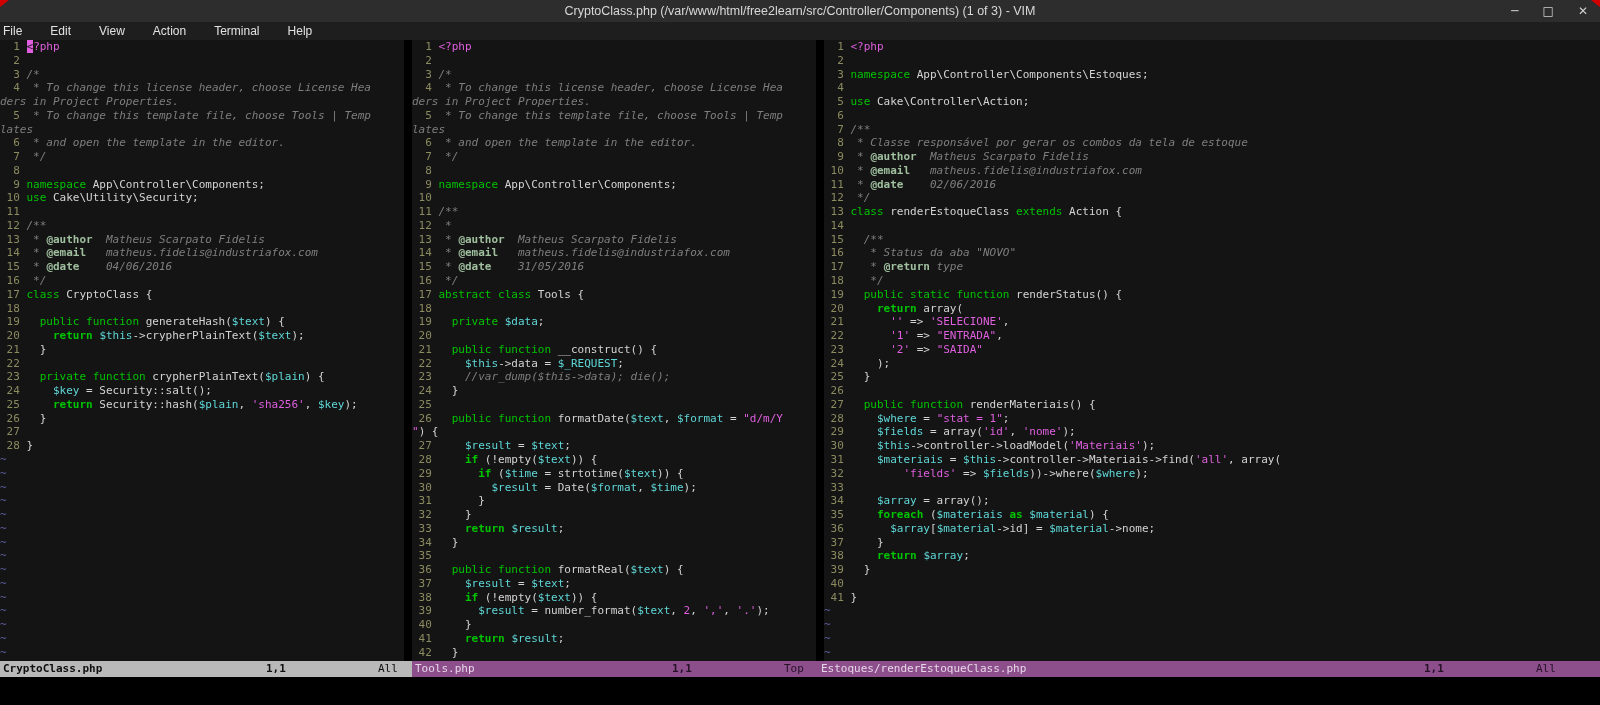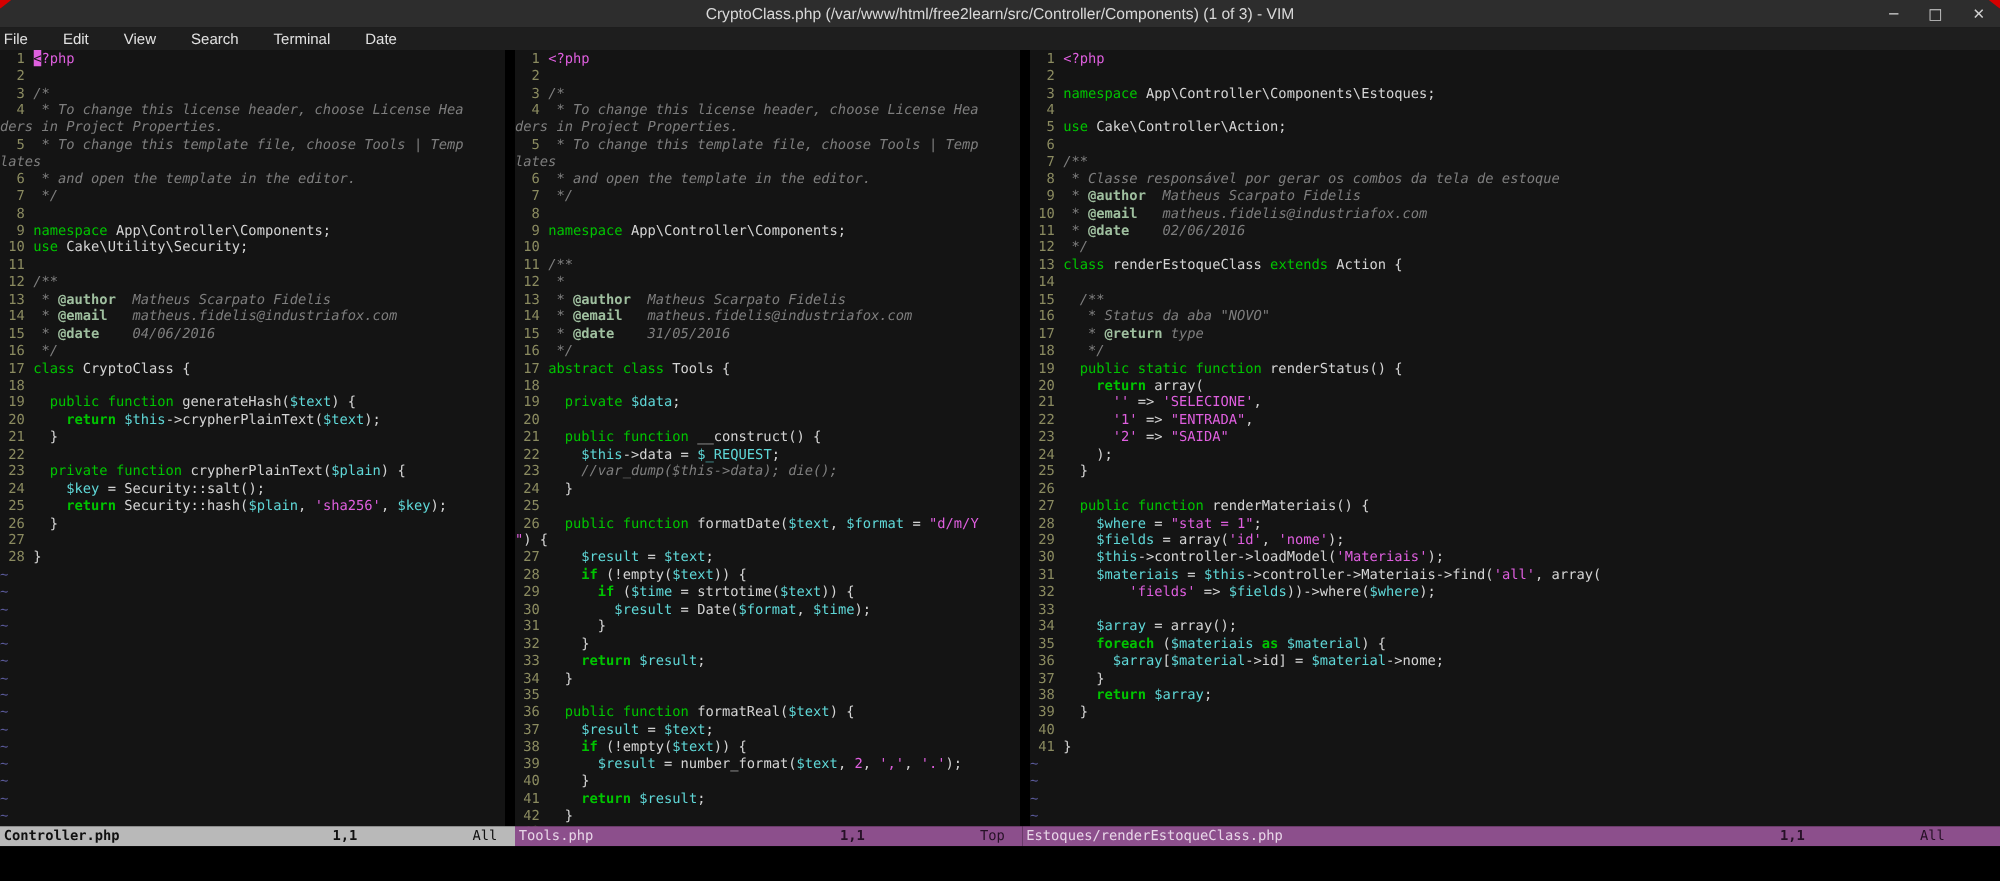--- a/index.html
+++ b/index.html
@@ -74,36 +74,36 @@
         <span class="win-button">□</span>
         <span class="win-button">✕</span>
       </div>
     <div class="corner corner-r"></div>
   </div>
 
   <div class="menubar">
       <span class="menu-item">File</span>
       <span class="menu-item">Edit</span>
       <span class="menu-item">View</span>
-      <span class="menu-item">Search</span>
+      <span class="menu-item">Action</span>
       <span class="menu-item">Terminal</span>
-      <span class="menu-item">Date</span>
+      <span class="menu-item">Help</span>
     </div>
 
   <div class="editor">
     <div class="pane"><div class="row"><span class="ln">  1 </span><span class="t-cur">&lt;</span><span class="t-tag">?php</span></div><div class="row"><span class="ln">  2 </span></div><div class="row"><span class="ln">  3 </span><span class="t-com">/*</span></div><div class="row"><span class="ln">  4 </span><span class="t-com"> * To change this license header, choose License Hea</span></div><div class="row"><span class="t-com">ders in Project Properties.</span></div><div class="row"><span class="ln">  5 </span><span class="t-com"> * To change this template file, choose Tools | Temp</span></div><div class="row"><span class="t-com">lates</span></div><div class="row"><span class="ln">  6 </span><span class="t-com"> * and open the template in the editor.</span></div><div class="row"><span class="ln">  7 </span><span class="t-com"> */</span></div><div class="row"><span class="ln">  8 </span></div><div class="row"><span class="ln">  9 </span><span class="t-kw">namespace</span><span class="t-txt"> App\Controller\Components;</span></div><div class="row"><span class="ln"> 10 </span><span class="t-kw">use</span><span class="t-txt"> Cake\Utility\Security;</span></div><div class="row"><span class="ln"> 11 </span></div><div class="row"><span class="ln"> 12 </span><span class="t-com">/**</span></div><div class="row"><span class="ln"> 13 </span><span class="t-com"> * </span><span class="t-doc">@author</span><span class="t-com">  Matheus Scarpato Fidelis</span></div><div class="row"><span class="ln"> 14 </span><span class="t-com"> * </span><span class="t-doc">@email</span><span class="t-com">   matheus.fidelis@industriafox.com</span></div><div class="row"><span class="ln"> 15 </span><span class="t-com"> * </span><span class="t-doc">@date</span><span class="t-com">    04/06/2016</span></div><div class="row"><span class="ln"> 16 </span><span class="t-com"> */</span></div><div class="row"><span class="ln"> 17 </span><span class="t-kw">class</span><span class="t-txt"> CryptoClass {</span></div><div class="row"><span class="ln"> 18 </span></div><div class="row"><span class="ln"> 19 </span><span class="t-txt">  </span><span class="t-kw">public function</span><span class="t-txt"> generateHash(</span><span class="t-var">$text</span><span class="t-txt">) {</span></div><div class="row"><span class="ln"> 20 </span><span class="t-txt">    </span><span class="t-kwb">return</span><span class="t-txt"> </span><span class="t-var">$this</span><span class="t-txt">-&gt;crypherPlainText(</span><span class="t-var">$text</span><span class="t-txt">);</span></div><div class="row"><span class="ln"> 21 </span><span class="t-txt">  }</span></div><div class="row"><span class="ln"> 22 </span></div><div class="row"><span class="ln"> 23 </span><span class="t-txt">  </span><span class="t-kw">private function</span><span class="t-txt"> crypherPlainText(</span><span class="t-var">$plain</span><span class="t-txt">) {</span></div><div class="row"><span class="ln"> 24 </span><span class="t-txt">    </span><span class="t-var">$key</span><span class="t-txt"> = Security::salt();</span></div><div class="row"><span class="ln"> 25 </span><span class="t-txt">    </span><span class="t-kwb">return</span><span class="t-txt"> Security::hash(</span><span class="t-var">$plain</span><span class="t-txt">, </span><span class="t-str">'sha256'</span><span class="t-txt">, </span><span class="t-var">$key</span><span class="t-txt">);</span></div><div class="row"><span class="ln"> 26 </span><span class="t-txt">  }</span></div><div class="row"><span class="ln"> 27 </span></div><div class="row"><span class="ln"> 28 </span><span class="t-txt">}</span></div><div class="row"><span class="t-tilde">~</span></div><div class="row"><span class="t-tilde">~</span></div><div class="row"><span class="t-tilde">~</span></div><div class="row"><span class="t-tilde">~</span></div><div class="row"><span class="t-tilde">~</span></div><div class="row"><span class="t-tilde">~</span></div><div class="row"><span class="t-tilde">~</span></div><div class="row"><span class="t-tilde">~</span></div><div class="row"><span class="t-tilde">~</span></div><div class="row"><span class="t-tilde">~</span></div><div class="row"><span class="t-tilde">~</span></div><div class="row"><span class="t-tilde">~</span></div><div class="row"><span class="t-tilde">~</span></div><div class="row"><span class="t-tilde">~</span></div><div class="row"><span class="t-tilde">~</span></div></div>
     <div class="vsep"></div>
     <div class="pane"><div class="row"><span class="ln">  1 </span><span class="t-tag">&lt;?php</span></div><div class="row"><span class="ln">  2 </span></div><div class="row"><span class="ln">  3 </span><span class="t-com">/*</span></div><div class="row"><span class="ln">  4 </span><span class="t-com"> * To change this license header, choose License Hea</span></div><div class="row"><span class="t-com">ders in Project Properties.</span></div><div class="row"><span class="ln">  5 </span><span class="t-com"> * To change this template file, choose Tools | Temp</span></div><div class="row"><span class="t-com">lates</span></div><div class="row"><span class="ln">  6 </span><span class="t-com"> * and open the template in the editor.</span></div><div class="row"><span class="ln">  7 </span><span class="t-com"> */</span></div><div class="row"><span class="ln">  8 </span></div><div class="row"><span class="ln">  9 </span><span class="t-kw">namespace</span><span class="t-txt"> App\Controller\Components;</span></div><div class="row"><span class="ln"> 10 </span></div><div class="row"><span class="ln"> 11 </span><span class="t-com">/**</span></div><div class="row"><span class="ln"> 12 </span><span class="t-com"> *</span></div><div class="row"><span class="ln"> 13 </span><span class="t-com"> * </span><span class="t-doc">@author</span><span class="t-com">  Matheus Scarpato Fidelis</span></div><div class="row"><span class="ln"> 14 </span><span class="t-com"> * </span><span class="t-doc">@email</span><span class="t-com">   matheus.fidelis@industriafox.com</span></div><div class="row"><span class="ln"> 15 </span><span class="t-com"> * </span><span class="t-doc">@date</span><span class="t-com">    31/05/2016</span></div><div class="row"><span class="ln"> 16 </span><span class="t-com"> */</span></div><div class="row"><span class="ln"> 17 </span><span class="t-kw">abstract class</span><span class="t-txt"> Tools {</span></div><div class="row"><span class="ln"> 18 </span></div><div class="row"><span class="ln"> 19 </span><span class="t-txt">  </span><span class="t-kw">private</span><span class="t-txt"> </span><span class="t-var">$data</span><span class="t-txt">;</span></div><div class="row"><span class="ln"> 20 </span></div><div class="row"><span class="ln"> 21 </span><span class="t-txt">  </span><span class="t-kw">public function</span><span class="t-txt"> __construct() {</span></div><div class="row"><span class="ln"> 22 </span><span class="t-txt">    </span><span class="t-var">$this</span><span class="t-txt">-&gt;data = </span><span class="t-var">$_REQUEST</span><span class="t-txt">;</span></div><div class="row"><span class="ln"> 23 </span><span class="t-txt">    </span><span class="t-com">//var_dump($this-&gt;data); die();</span></div><div class="row"><span class="ln"> 24 </span><span class="t-txt">  }</span></div><div class="row"><span class="ln"> 25 </span></div><div class="row"><span class="ln"> 26 </span><span class="t-txt">  </span><span class="t-kw">public function</span><span class="t-txt"> formatDate(</span><span class="t-var">$text</span><span class="t-txt">, </span><span class="t-var">$format</span><span class="t-txt"> = </span><span class="t-str">"d/m/Y</span></div><div class="row"><span class="t-str">"</span><span class="t-txt">) {</span></div><div class="row"><span class="ln"> 27 </span><span class="t-txt">    </span><span class="t-var">$result</span><span class="t-txt"> = </span><span class="t-var">$text</span><span class="t-txt">;</span></div><div class="row"><span class="ln"> 28 </span><span class="t-txt">    </span><span class="t-kwb">if</span><span class="t-txt"> (!empty(</span><span class="t-var">$text</span><span class="t-txt">)) {</span></div><div class="row"><span class="ln"> 29 </span><span class="t-txt">      </span><span class="t-kwb">if</span><span class="t-txt"> (</span><span class="t-var">$time</span><span class="t-txt"> = strtotime(</span><span class="t-var">$text</span><span class="t-txt">)) {</span></div><div class="row"><span class="ln"> 30 </span><span class="t-txt">        </span><span class="t-var">$result</span><span class="t-txt"> = Date(</span><span class="t-var">$format</span><span class="t-txt">, </span><span class="t-var">$time</span><span class="t-txt">);</span></div><div class="row"><span class="ln"> 31 </span><span class="t-txt">      }</span></div><div class="row"><span class="ln"> 32 </span><span class="t-txt">    }</span></div><div class="row"><span class="ln"> 33 </span><span class="t-txt">    </span><span class="t-kwb">return</span><span class="t-txt"> </span><span class="t-var">$result</span><span class="t-txt">;</span></div><div class="row"><span class="ln"> 34 </span><span class="t-txt">  }</span></div><div class="row"><span class="ln"> 35 </span></div><div class="row"><span class="ln"> 36 </span><span class="t-txt">  </span><span class="t-kw">public function</span><span class="t-txt"> formatReal(</span><span class="t-var">$text</span><span class="t-txt">) {</span></div><div class="row"><span class="ln"> 37 </span><span class="t-txt">    </span><span class="t-var">$result</span><span class="t-txt"> = </span><span class="t-var">$text</span><span class="t-txt">;</span></div><div class="row"><span class="ln"> 38 </span><span class="t-txt">    </span><span class="t-kwb">if</span><span class="t-txt"> (!empty(</span><span class="t-var">$text</span><span class="t-txt">)) {</span></div><div class="row"><span class="ln"> 39 </span><span class="t-txt">      </span><span class="t-var">$result</span><span class="t-txt"> = number_format(</span><span class="t-var">$text</span><span class="t-txt">, </span><span class="t-num">2</span><span class="t-txt">, </span><span class="t-str">','</span><span class="t-txt">, </span><span class="t-str">'.'</span><span class="t-txt">);</span></div><div class="row"><span class="ln"> 40 </span><span class="t-txt">    }</span></div><div class="row"><span class="ln"> 41 </span><span class="t-txt">    </span><span class="t-kwb">return</span><span class="t-txt"> </span><span class="t-var">$result</span><span class="t-txt">;</span></div><div class="row"><span class="ln"> 42 </span><span class="t-txt">  }</span></div><div class="row"><span class="ln"> 43 </span></div></div>
     <div class="vsep"></div>
     <div class="pane pane-right"><div class="row"><span class="ln">  1 </span><span class="t-tag">&lt;?php</span></div><div class="row"><span class="ln">  2 </span></div><div class="row"><span class="ln">  3 </span><span class="t-kw">namespace</span><span class="t-txt"> App\Controller\Components\Estoques;</span></div><div class="row"><span class="ln">  4 </span></div><div class="row"><span class="ln">  5 </span><span class="t-kw">use</span><span class="t-txt"> Cake\Controller\Action;</span></div><div class="row"><span class="ln">  6 </span></div><div class="row"><span class="ln">  7 </span><span class="t-com">/**</span></div><div class="row"><span class="ln">  8 </span><span class="t-com"> * Classe responsável por gerar os combos da tela de estoque</span></div><div class="row"><span class="ln">  9 </span><span class="t-com"> * </span><span class="t-doc">@author</span><span class="t-com">  Matheus Scarpato Fidelis</span></div><div class="row"><span class="ln"> 10 </span><span class="t-com"> * </span><span class="t-doc">@email</span><span class="t-com">   matheus.fidelis@industriafox.com</span></div><div class="row"><span class="ln"> 11 </span><span class="t-com"> * </span><span class="t-doc">@date</span><span class="t-com">    02/06/2016</span></div><div class="row"><span class="ln"> 12 </span><span class="t-com"> */</span></div><div class="row"><span class="ln"> 13 </span><span class="t-kw">class</span><span class="t-txt"> renderEstoqueClass </span><span class="t-kw">extends</span><span class="t-txt"> Action {</span></div><div class="row"><span class="ln"> 14 </span></div><div class="row"><span class="ln"> 15 </span><span class="t-txt">  </span><span class="t-com">/**</span></div><div class="row"><span class="ln"> 16 </span><span class="t-com">   * Status da aba "NOVO"</span></div><div class="row"><span class="ln"> 17 </span><span class="t-com">   * </span><span class="t-doc">@return</span><span class="t-com"> type</span></div><div class="row"><span class="ln"> 18 </span><span class="t-com">   */</span></div><div class="row"><span class="ln"> 19 </span><span class="t-txt">  </span><span class="t-kw">public static function</span><span class="t-txt"> renderStatus() {</span></div><div class="row"><span class="ln"> 20 </span><span class="t-txt">    </span><span class="t-kwb">return</span><span class="t-txt"> array(</span></div><div class="row"><span class="ln"> 21 </span><span class="t-txt">      </span><span class="t-str">''</span><span class="t-txt"> =&gt; </span><span class="t-str">'SELECIONE'</span><span class="t-txt">,</span></div><div class="row"><span class="ln"> 22 </span><span class="t-txt">      </span><span class="t-str">'1'</span><span class="t-txt"> =&gt; </span><span class="t-str">"ENTRADA"</span><span class="t-txt">,</span></div><div class="row"><span class="ln"> 23 </span><span class="t-txt">      </span><span class="t-str">'2'</span><span class="t-txt"> =&gt; </span><span class="t-str">"SAIDA"</span></div><div class="row"><span class="ln"> 24 </span><span class="t-txt">    );</span></div><div class="row"><span class="ln"> 25 </span><span class="t-txt">  }</span></div><div class="row"><span class="ln"> 26 </span></div><div class="row"><span class="ln"> 27 </span><span class="t-txt">  </span><span class="t-kw">public function</span><span class="t-txt"> renderMateriais() {</span></div><div class="row"><span class="ln"> 28 </span><span class="t-txt">    </span><span class="t-var">$where</span><span class="t-txt"> = </span><span class="t-str">"stat = 1"</span><span class="t-txt">;</span></div><div class="row"><span class="ln"> 29 </span><span class="t-txt">    </span><span class="t-var">$fields</span><span class="t-txt"> = array(</span><span class="t-str">'id'</span><span class="t-txt">, </span><span class="t-str">'nome'</span><span class="t-txt">);</span></div><div class="row"><span class="ln"> 30 </span><span class="t-txt">    </span><span class="t-var">$this</span><span class="t-txt">-&gt;controller-&gt;loadModel(</span><span class="t-str">'Materiais'</span><span class="t-txt">);</span></div><div class="row"><span class="ln"> 31 </span><span class="t-txt">    </span><span class="t-var">$materiais</span><span class="t-txt"> = </span><span class="t-var">$this</span><span class="t-txt">-&gt;controller-&gt;Materiais-&gt;find(</span><span class="t-str">'all'</span><span class="t-txt">, array(</span></div><div class="row"><span class="ln"> 32 </span><span class="t-txt">        </span><span class="t-str">'fields'</span><span class="t-txt"> =&gt; </span><span class="t-var">$fields</span><span class="t-txt">))-&gt;where(</span><span class="t-var">$where</span><span class="t-txt">);</span></div><div class="row"><span class="ln"> 33 </span></div><div class="row"><span class="ln"> 34 </span><span class="t-txt">    </span><span class="t-var">$array</span><span class="t-txt"> = array();</span></div><div class="row"><span class="ln"> 35 </span><span class="t-txt">    </span><span class="t-kwb">foreach</span><span class="t-txt"> (</span><span class="t-var">$materiais</span><span class="t-txt"> </span><span class="t-kwb">as</span><span class="t-txt"> </span><span class="t-var">$material</span><span class="t-txt">) {</span></div><div class="row"><span class="ln"> 36 </span><span class="t-txt">      </span><span class="t-var">$array</span><span class="t-txt">[</span><span class="t-var">$material</span><span class="t-txt">-&gt;id] = </span><span class="t-var">$material</span><span class="t-txt">-&gt;nome;</span></div><div class="row"><span class="ln"> 37 </span><span class="t-txt">    }</span></div><div class="row"><span class="ln"> 38 </span><span class="t-txt">    </span><span class="t-kwb">return</span><span class="t-txt"> </span><span class="t-var">$array</span><span class="t-txt">;</span></div><div class="row"><span class="ln"> 39 </span><span class="t-txt">  }</span></div><div class="row"><span class="ln"> 40 </span></div><div class="row"><span class="ln"> 41 </span><span class="t-txt">}</span></div><div class="row"><span class="t-tilde">~</span></div><div class="row"><span class="t-tilde">~</span></div><div class="row"><span class="t-tilde">~</span></div><div class="row"><span class="t-tilde">~</span></div></div>
   </div>
 
   <div class="statusrow">
     <div class="status active">
-      <span class="file">Controller.php</span>
+      <span class="file">CryptoClass.php</span>
       <span class="spacer"></span>
       <span class="pos">1,1</span>
       <span class="pct">All</span>
     </div>
     <div class="status">
       <span class="file">Tools.php</span>
       <span class="spacer"></span>
       <span class="pos">1,1</span>
       <span class="pct">Top</span>
     </div>

